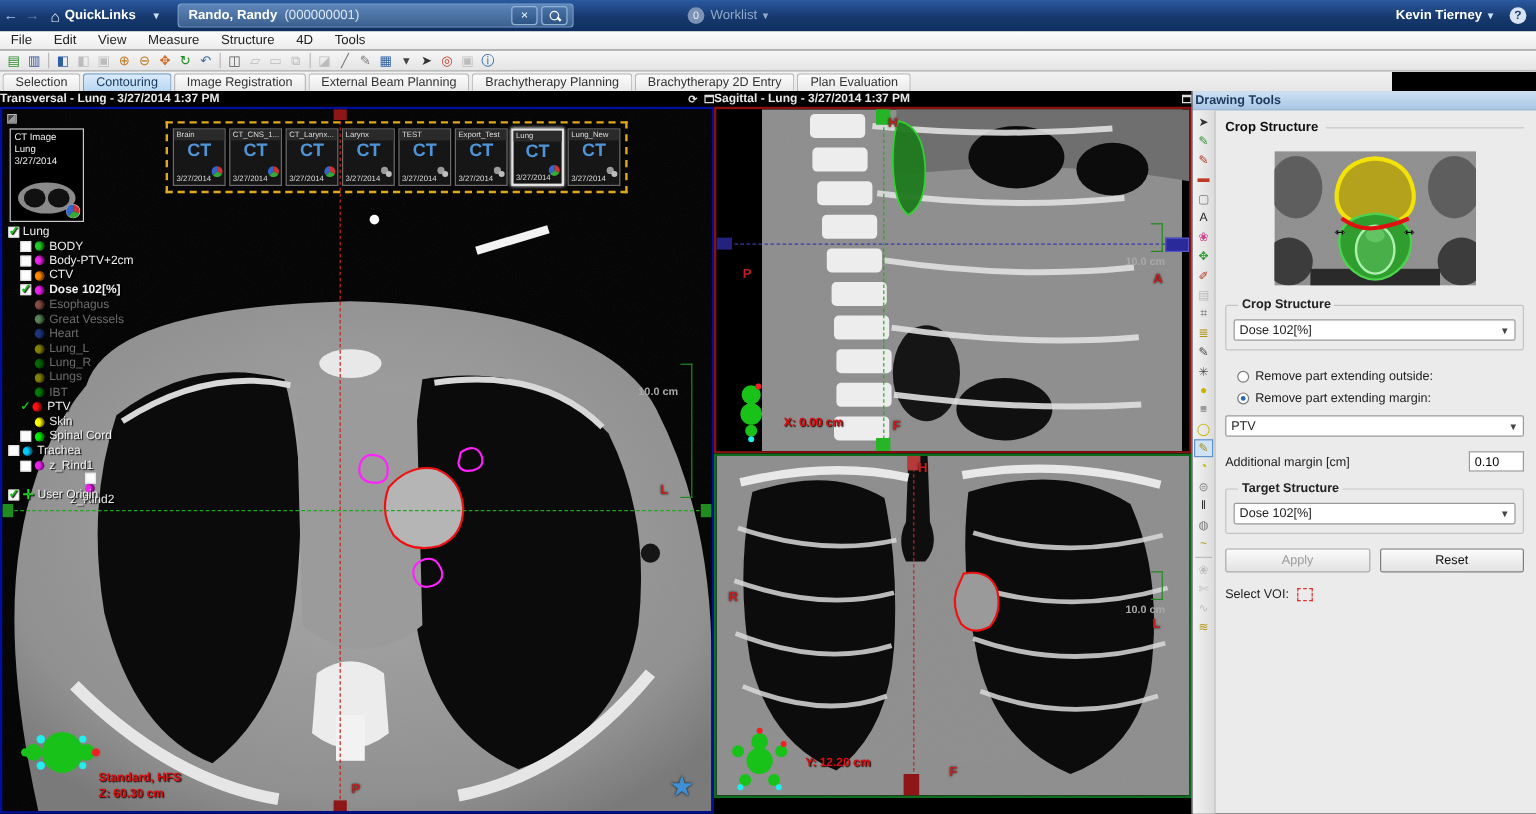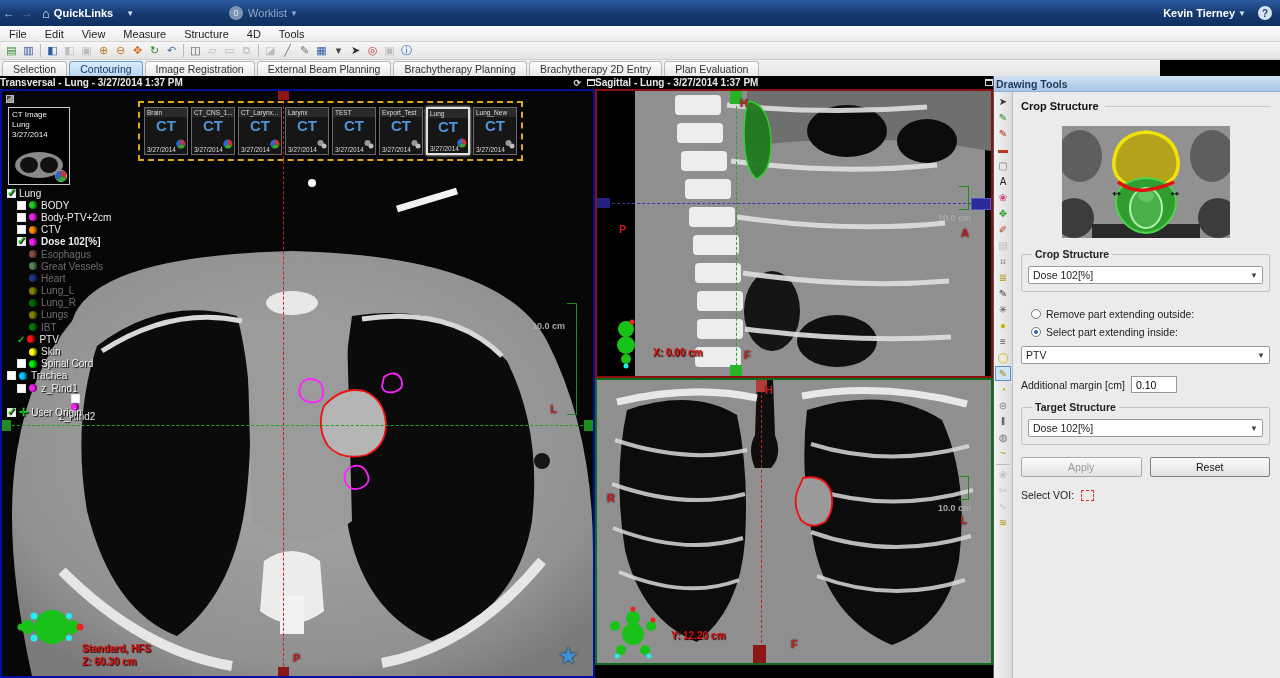--- a/index.html
+++ b/index.html
@@ -133,21 +133,21 @@
   fieldset.grp { border:1px solid #c3c3c3; border-radius:2px; padding:6px 6px 7px; margin-top:8px; }
   fieldset.grp legend { font-weight:bold; font-size:10.5px; padding:0 3px; margin-left:4px; }
   .select { height:18px; background:#fff; border:1px solid #9a9a9a; border-radius:2px;
     display:flex; align-items:center; padding:0 4px; cursor:pointer; font-size:10.5px; }
   .select .sel-caret { margin-left:auto; font-size:8px; color:#444; }
   .radio-row { display:flex; align-items:center; margin:6px 0 0 10px; cursor:pointer; }
   .radio { width:10px; height:10px; border:1px solid #7b7b7b; border-radius:50%; background:#fff;
     margin-right:5px; position:relative; flex:none; }
   .radio.on::after { content:""; position:absolute; left:2px; top:2px; width:4px; height:4px;
     border-radius:50%; background:#2a66b0; }
-  .margin-row { display:flex; align-items:center; justify-content:flex-start; gap:6px; margin-top:12px; }
+  .margin-row { display:flex; align-items:center; justify-content:space-between; gap:6px; margin-top:12px; }
   .margin-input { width:46px; height:17px; border:1px solid #9a9a9a; background:#fff; font-size:10.5px;
     padding:0 4px; text-align:left; font-family:"Liberation Sans",sans-serif; }
   .btn-row { display:flex; gap:8px; margin-top:12px; }
   .btn { flex:1; height:20px; display:flex; align-items:center; justify-content:center;
     border:1px solid #a9a9a9; border-radius:2px; background:linear-gradient(#fbfbfb,#e3e3e3);
     font-size:10.5px; cursor:pointer; }
   .btn.disabled { color:#9a9a9a; cursor:default; }
   .btn.normal { border-color:#7f7f7f; color:#111; }
   .voi-row { display:flex; align-items:center; gap:7px; margin-top:12px; }
   .voi-box { width:13px; height:11px; border:1.5px dashed #e03030; }
@@ -156,20 +156,28 @@
 </style>
 </head>
 <body>
 
 <div class="titlebar">
   <span class="nav-arrow">←</span>
   <span class="nav-arrow dim">→</span>
   <span class="home-icon">⌂</span>
   <span class="quicklinks">QuickLinks</span>
   <span class="caret">▼</span>
+  <div class="patient-box" style="margin-left:14px;">
+    <span class="patient-name">Rando, Randy</span>
+    <span class="patient-id">(000000001)</span>
+    <span class="pt-btn">×</span>
+    <span class="pt-btn">
+        <span class="mag"></span>
+      </span>
+  </div>
   <div class="worklist-area">
     <span class="worklist-count">0</span>
     <span>Worklist</span>
     <span class="caret" style="color:#8fa9c9;">▼</span>
   </div>
   <div class="user-area">
     <span>Kevin Tierney</span>
     <span class="caret">▼</span>
     <span class="help-circle">?</span>
   </div>
@@ -679,21 +687,21 @@
         <span>Dose 102[%]</span>
         <span class="sel-caret">▼</span>
       </div>
     </fieldset>
     <div class="radio-row" style="margin-top:16px;">
       <span class="radio"></span>
       <span>Remove part extending outside:</span>
     </div>
     <div class="radio-row">
       <span class="radio on"></span>
-      <span>Select part extending inside:</span>
+      <span>Remove part extending margin:</span>
     </div>
     <div class="select" style="margin-top:8px;">
       <span>PTV</span>
       <span class="sel-caret">▼</span>
     </div>
     <div class="margin-row">
       <span>Additional margin [cm]</span>
       <input class="margin-input" value="0.10" style="">
     </div>
     <fieldset class="grp">

